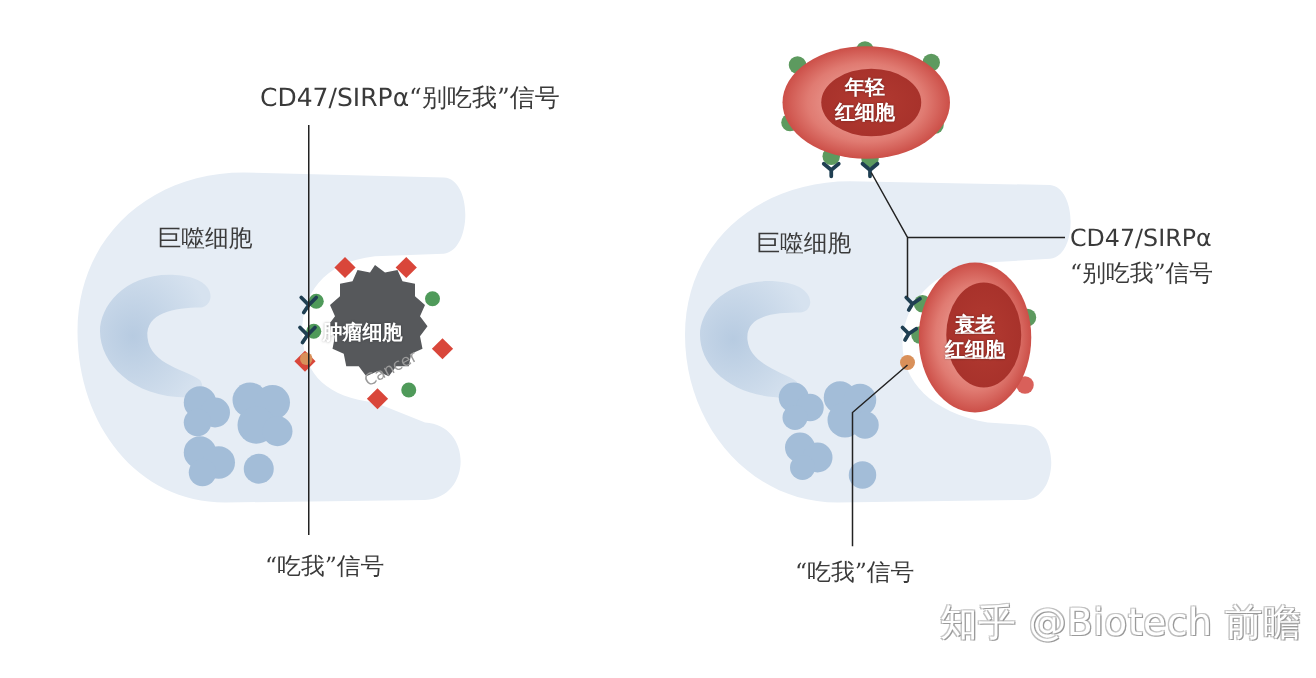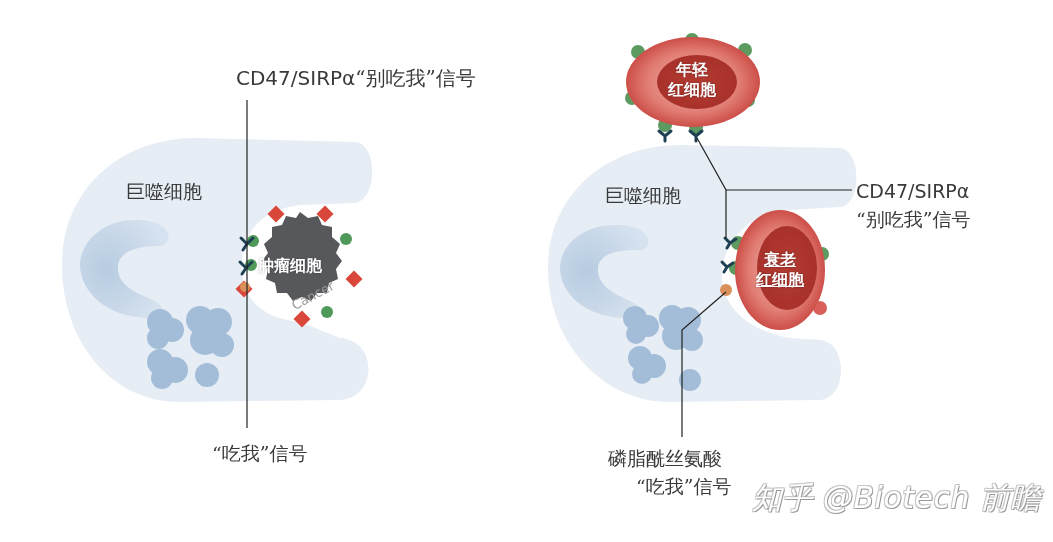--- a/index.html
+++ b/index.html
@@ -10,21 +10,21 @@
          white-space: nowrap; line-height: 1.2; }
   .lbl-latin { font-family: "DejaVu Sans", "Liberation Sans", sans-serif; }
   .cell-text { position: absolute; color: #ffffff; font-family: "DejaVu Serif", "Liberation Serif", serif;
                font-weight: bold; text-align: center; white-space: nowrap; line-height: 1.25;
                text-shadow: 0 0 2px rgba(0,0,0,0.35); }
   .cancer-tag { position: absolute; color: #9a9a9a; font-size: 13px; transform: rotate(-28deg);
                 font-family: "DejaVu Sans", sans-serif; }
   .watermark { position: absolute; color: #ffffff; font-size: 30px;
                font-family: "DejaVu Sans", "Liberation Sans", sans-serif;
                text-shadow: 1px 1px 0 #9a9a9a, -1px -1px 0 #c8c8c8, 1px -1px 0 #bdbdbd, -1px 1px 0 #bdbdbd;
-               letter-spacing: 0.5px; font-style: italic; }
+               letter-spacing: 0.5px; }
 </style>
 </head>
 <body>
 
 <svg class="diagram" width="1053" height="542" viewBox="0 0 1053 542">
   <defs>
     <radialGradient id="rbcGrad" cx="50%" cy="50%" r="50%">
       <stop offset="0%" stop-color="#f3b6ad"></stop>
       <stop offset="70%" stop-color="#e07b72"></stop>
       <stop offset="100%" stop-color="#cc4f48"></stop>
@@ -171,21 +171,21 @@
     <circle cx="726" cy="290" r="6" fill="#d9905a"></circle>
 
     <g stroke="#222" stroke-width="1.2" fill="none">
       <polyline points="697,138 726,190 726,238"></polyline>
       <line x1="726" y1="190" x2="852" y2="190"></line>
       <polyline points="726,292 682,330 682,437"></polyline>
     </g>
   </g>
 </svg>
 
-<div class="lbl" style="left:236px; top:66px; font-size:20px;">
+<div class="lbl" style="left:208px; top:66px; font-size:20px;">
   <span class="lbl-latin">CD47/SIRPα</span><span>“别吃我”信号</span>
 </div>
 <div class="lbl" style="left:126px; top:180px; font-size:19px;">巨噬细胞</div>
 <div class="cell-text" style="left:258px; top:256px; font-size:16px;">肿瘤细胞</div>
 <div class="cancer-tag" style="left:290px; top:288px;">Cancer</div>
 <div class="lbl" style="left:212px; top:440px; font-size:19px; text-align:center; line-height:1.45;">
   <div>“吃我”信号</div>
 </div>
 
 <div class="lbl" style="left:605px; top:184px; font-size:19px;">巨噬细胞</div>
@@ -195,17 +195,16 @@
 </div>
 <div class="cell-text" style="left:756px; top:250px; font-size:16px;text-decoration:underline;">
   <div>衰老</div>
   <div>红细胞</div>
 </div>
 <div class="lbl" style="left:856px; top:178px; font-size:19px; line-height:1.45;">
   <div class="lbl-latin">CD47/SIRPα</div>
   <div>“别吃我”信号</div>
 </div>
 <div class="lbl" style="left:608px; top:445px; font-size:19px; line-height:1.45;">
-  <div>磷脂酰丝氨酸</div>
   <div style="padding-left:28px;">“吃我”信号</div>
 </div>
 
 <div class="watermark" style="left:752px; top:478px;">知乎 @Biotech 前瞻</div>
 
 </body></html>

